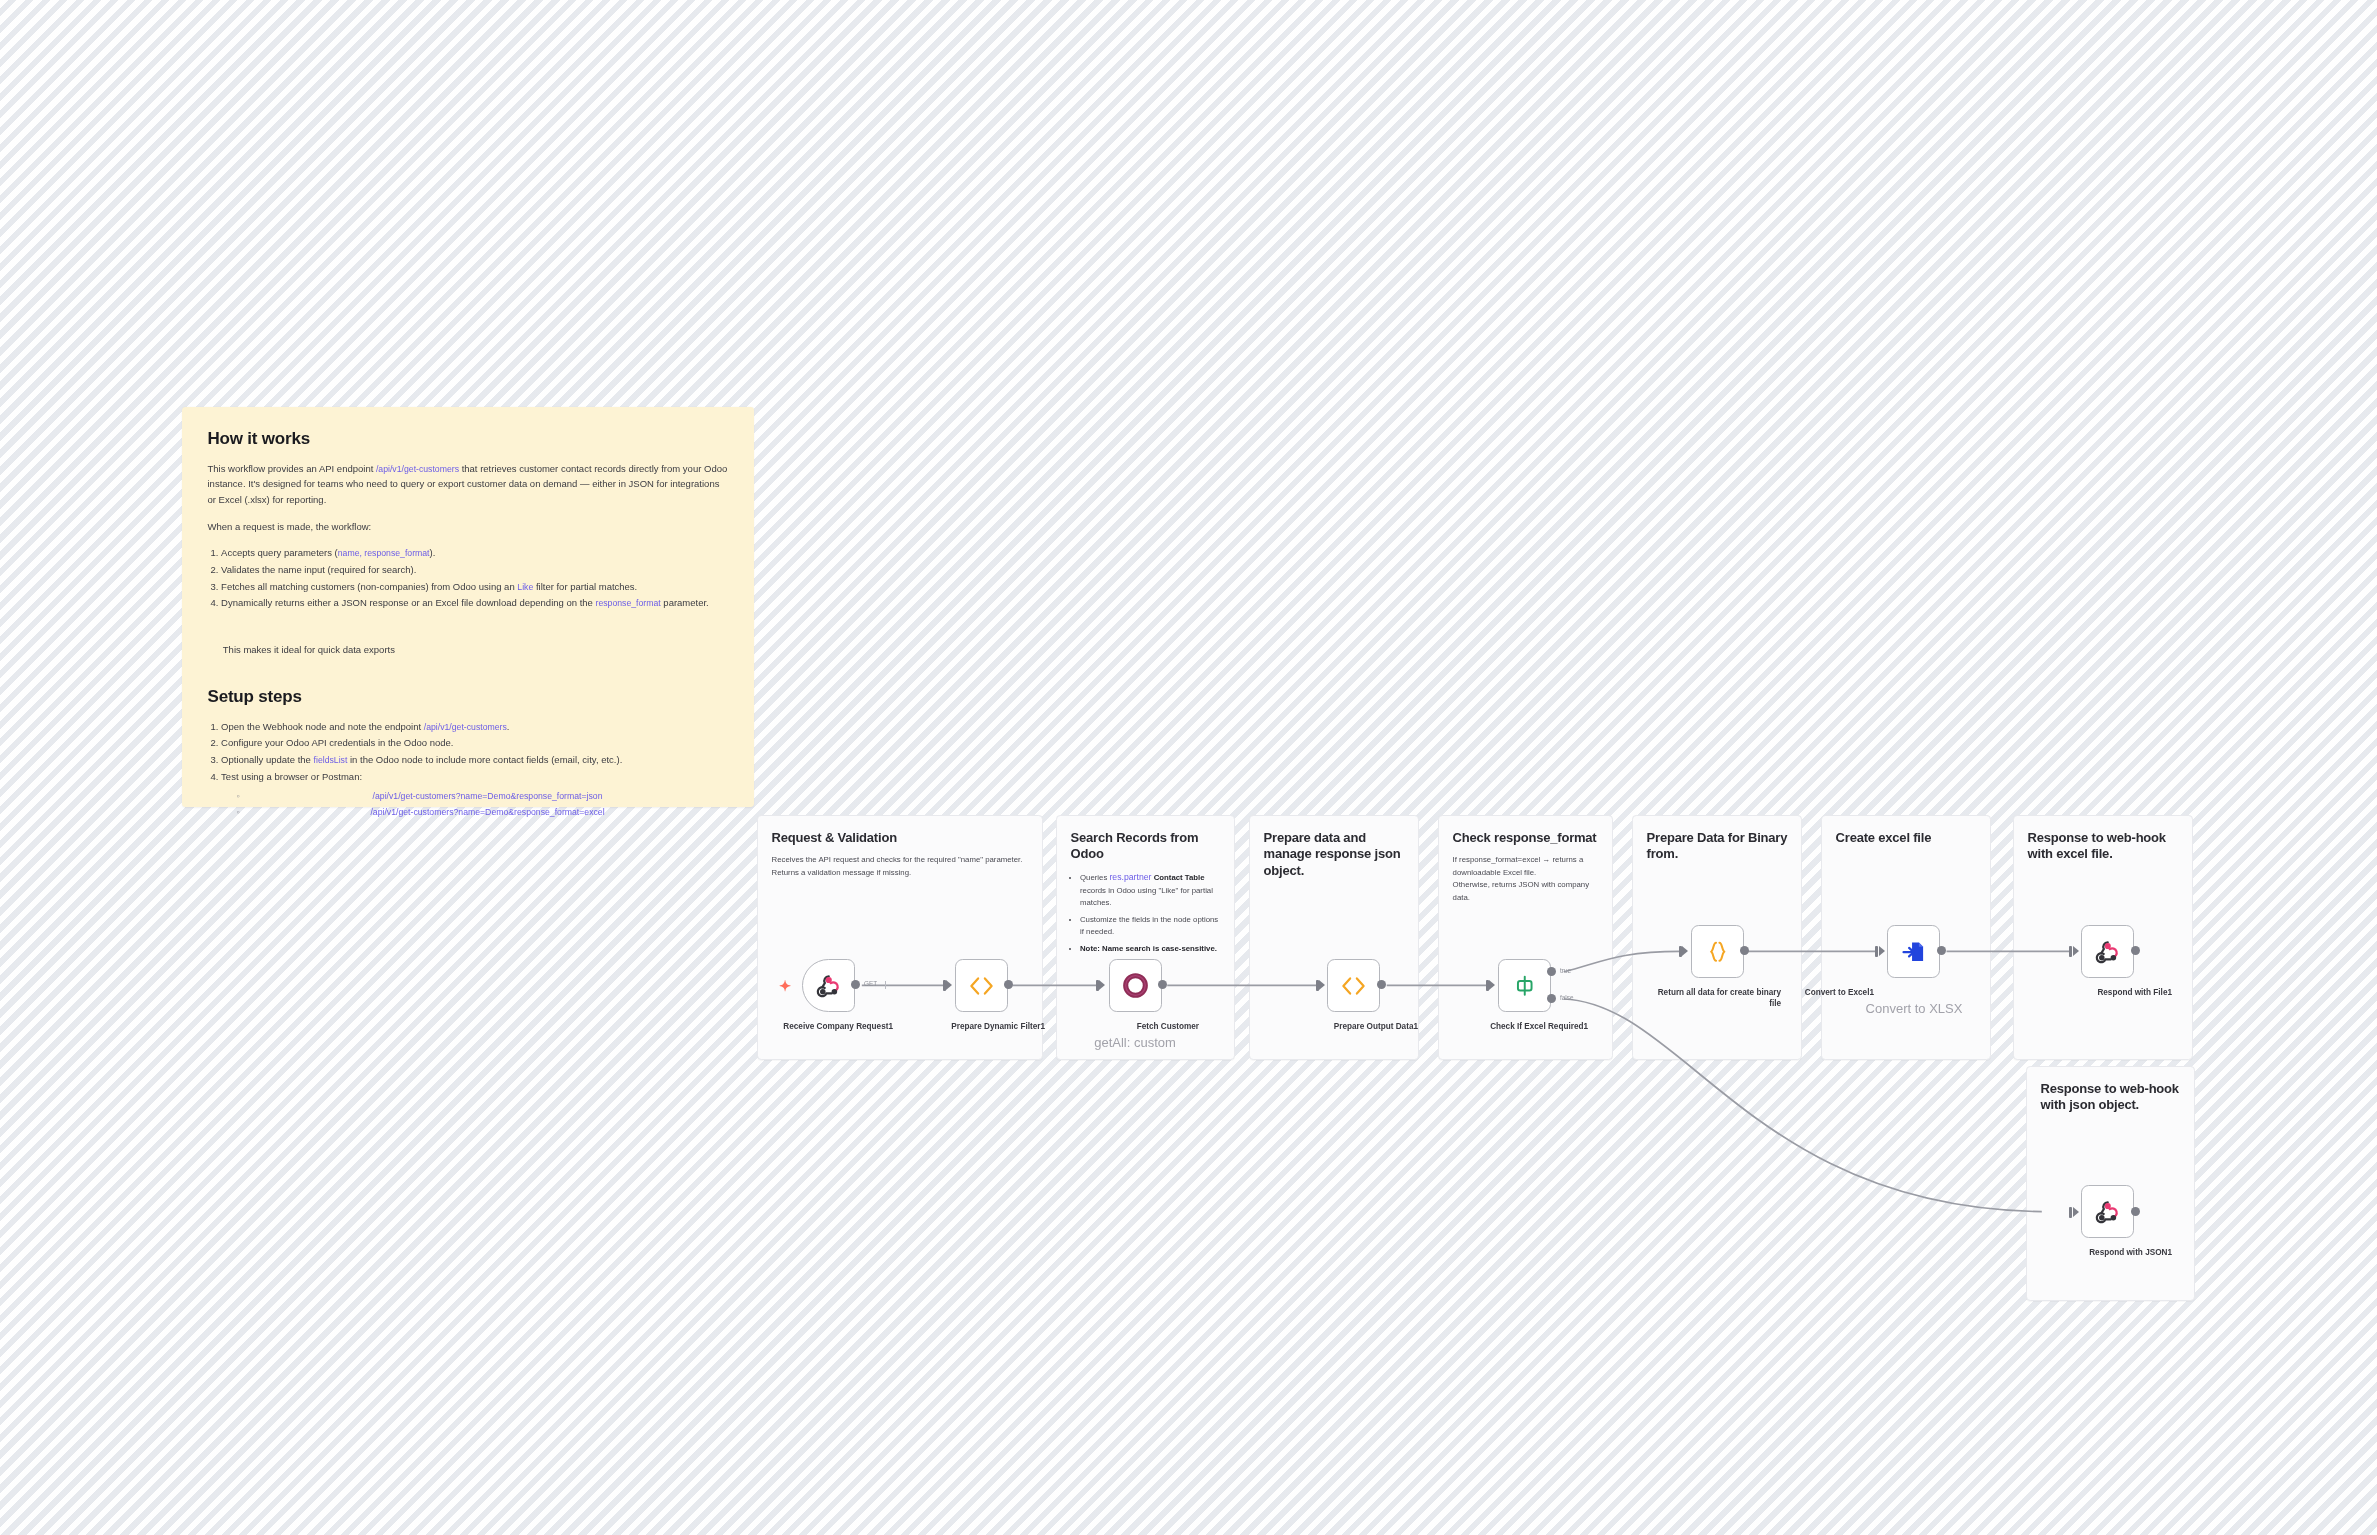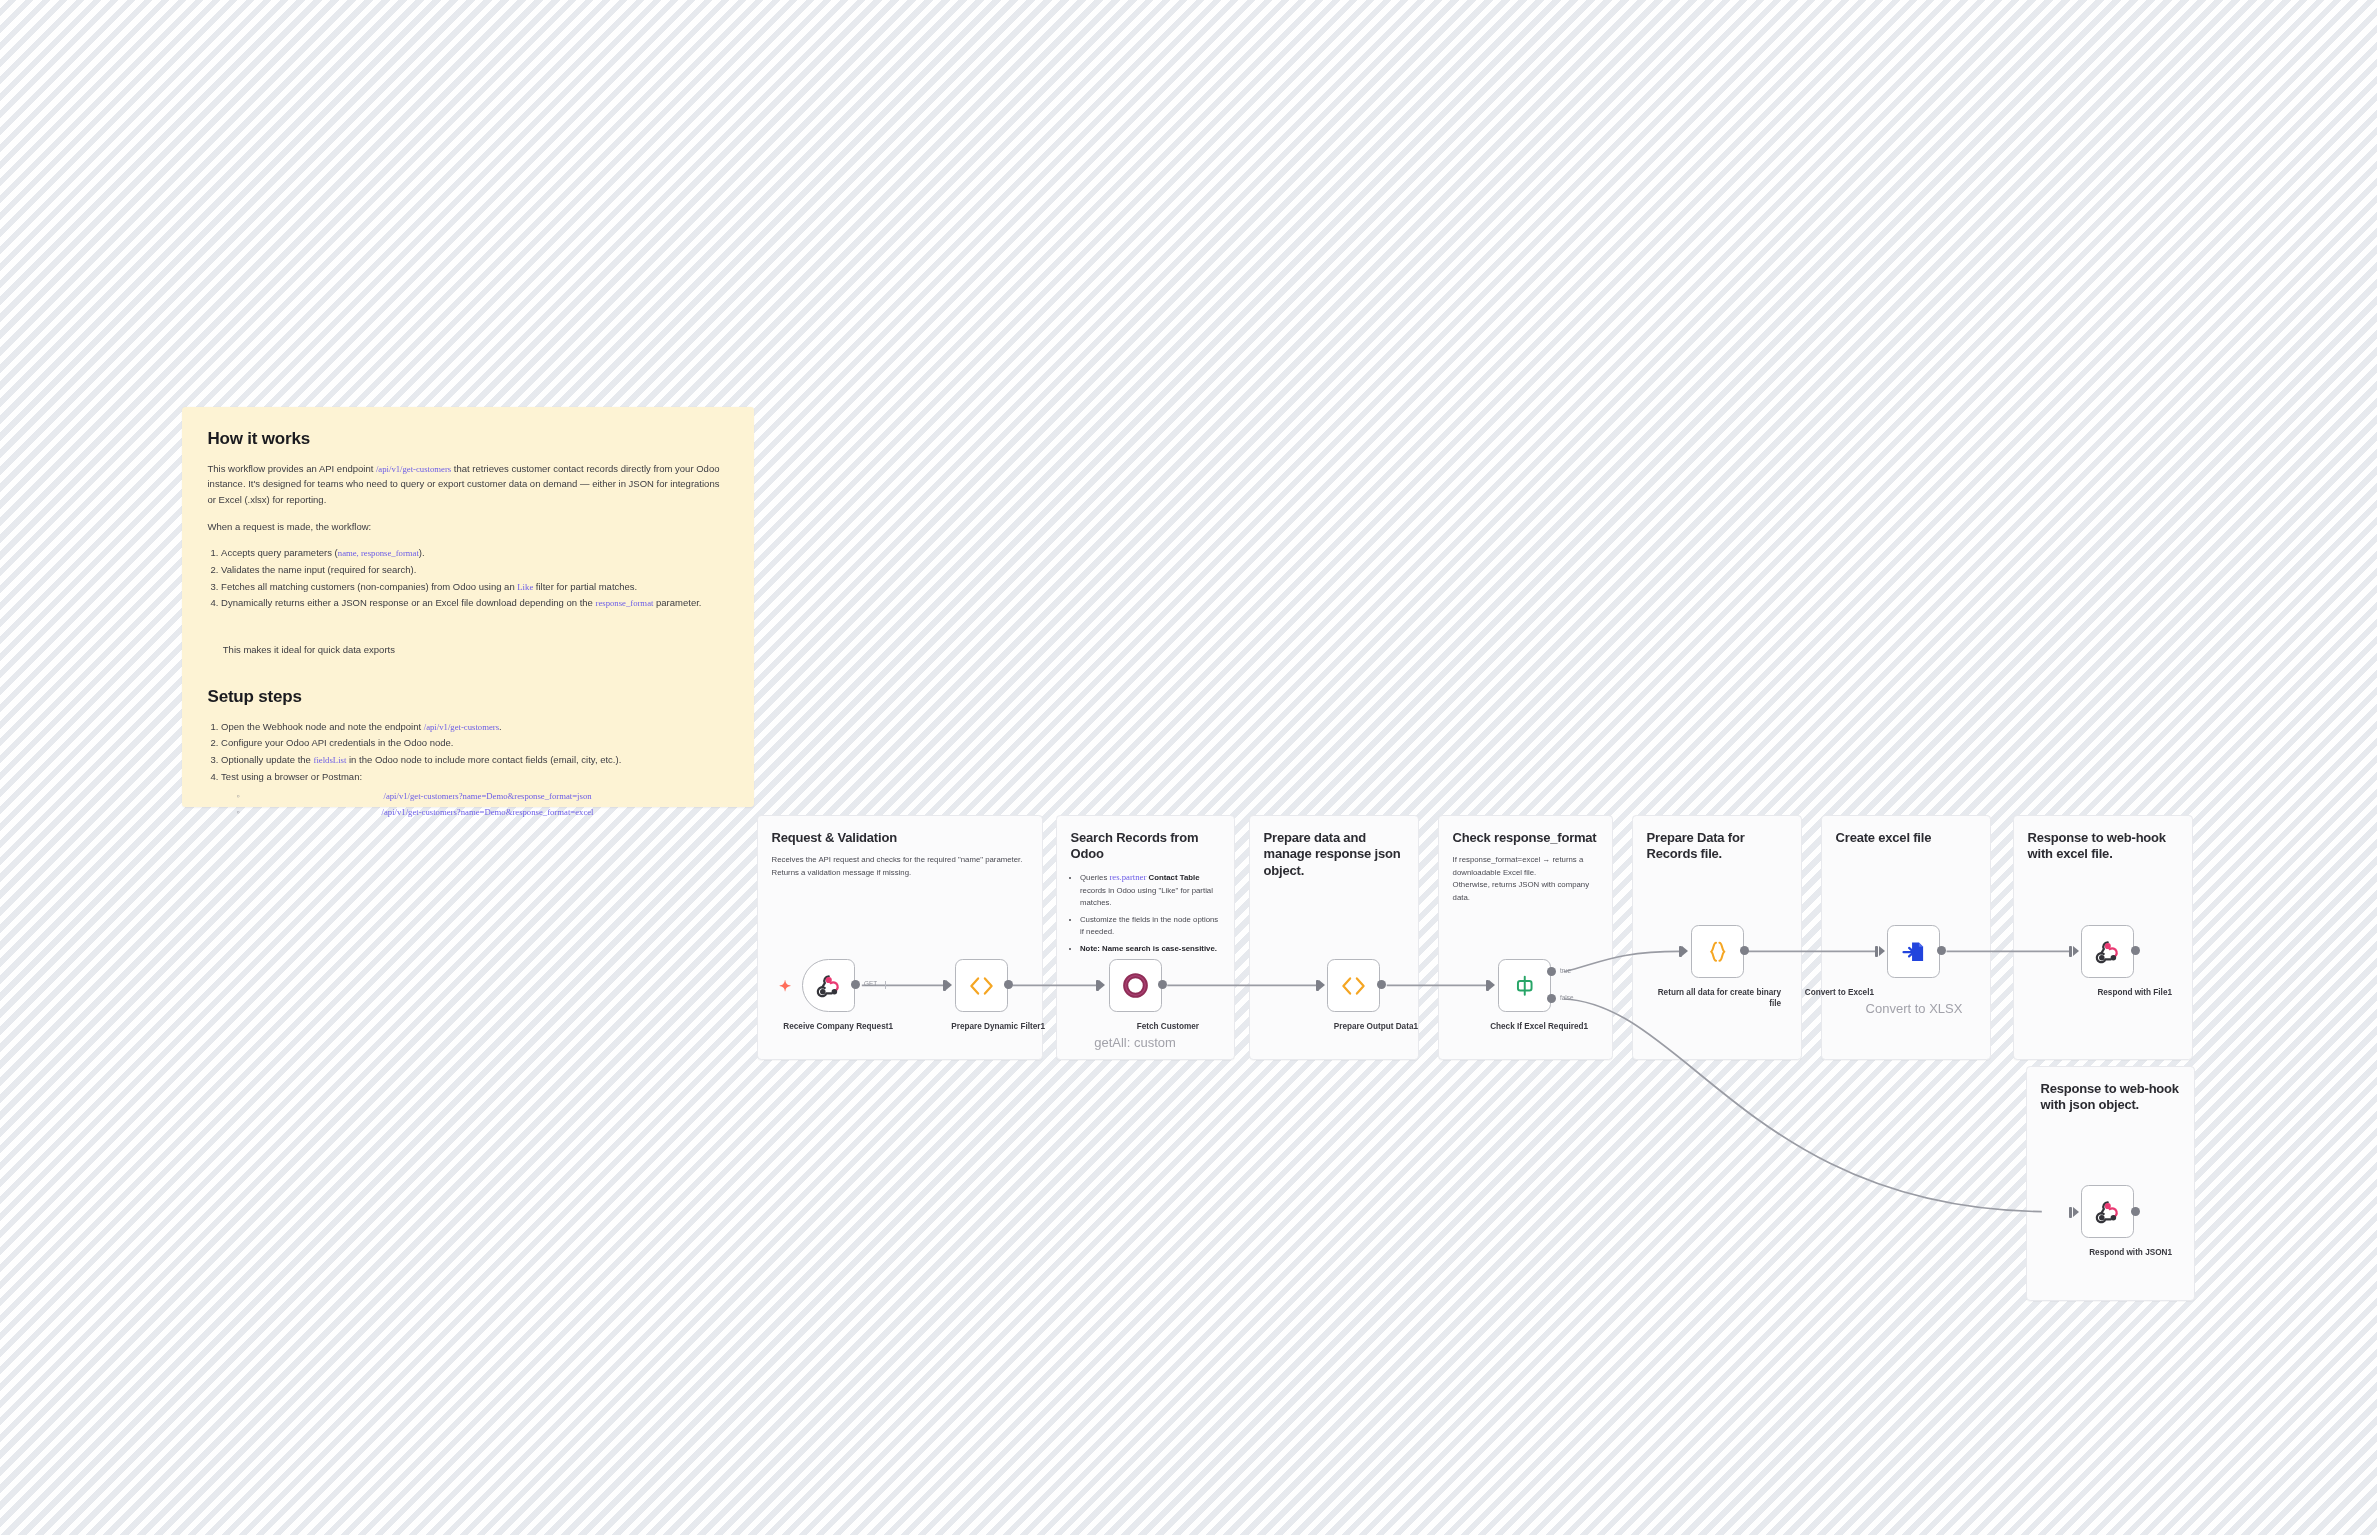--- a/index.html
+++ b/index.html
@@ -70,21 +70,21 @@
     color: #8a8a92;
   }
   .sticky-yellow .note-final {
     font-size: 9.5px;
     line-height: 1.6;
     color: #3c3c42;
     margin-top: 30px;
     margin-left: 15.3px;
   }
   code.inl {
-    font-family: Liberation Serif, serif;
+    font-family: Liberation Sans, sans-serif;
     font-size: 8.7px;
     color: #6b5ce7;
     background: transparent;
   }
 
   
   .sticky-grey {
     position: absolute;
     background: #fbfbfc;
     border: 0.9px solid #e8e9ed;
@@ -283,21 +283,21 @@
   <div class="sticky-grey" style="left:1249px; top:815px; width:170px; height:245px;">
     <h3>Prepare data and manage response json object.</h3>
   </div>
 
   <div class="sticky-grey" style="left:1438px; top:815px; width:175px; height:245px;">
     <h3>Check response_format</h3>
     <p class="body">If response_format=excel → returns a downloadable Excel file.<br>Otherwise, returns JSON with company data.</p>
   </div>
 
   <div class="sticky-grey" style="left:1632px; top:815px; width:170px; height:245px;">
-    <h3>Prepare Data for Records file.</h3>
+    <h3>Prepare Data for Binary from.</h3>
   </div>
 
   <div class="sticky-grey" style="left:1821px; top:815px; width:170px; height:245px;">
     <h3>Create excel file</h3>
   </div>
 
   <div class="sticky-grey" style="left:2013px; top:815px; width:180px; height:245px;">
     <h3>Response to web-hook with excel file.</h3>
   </div>
 

